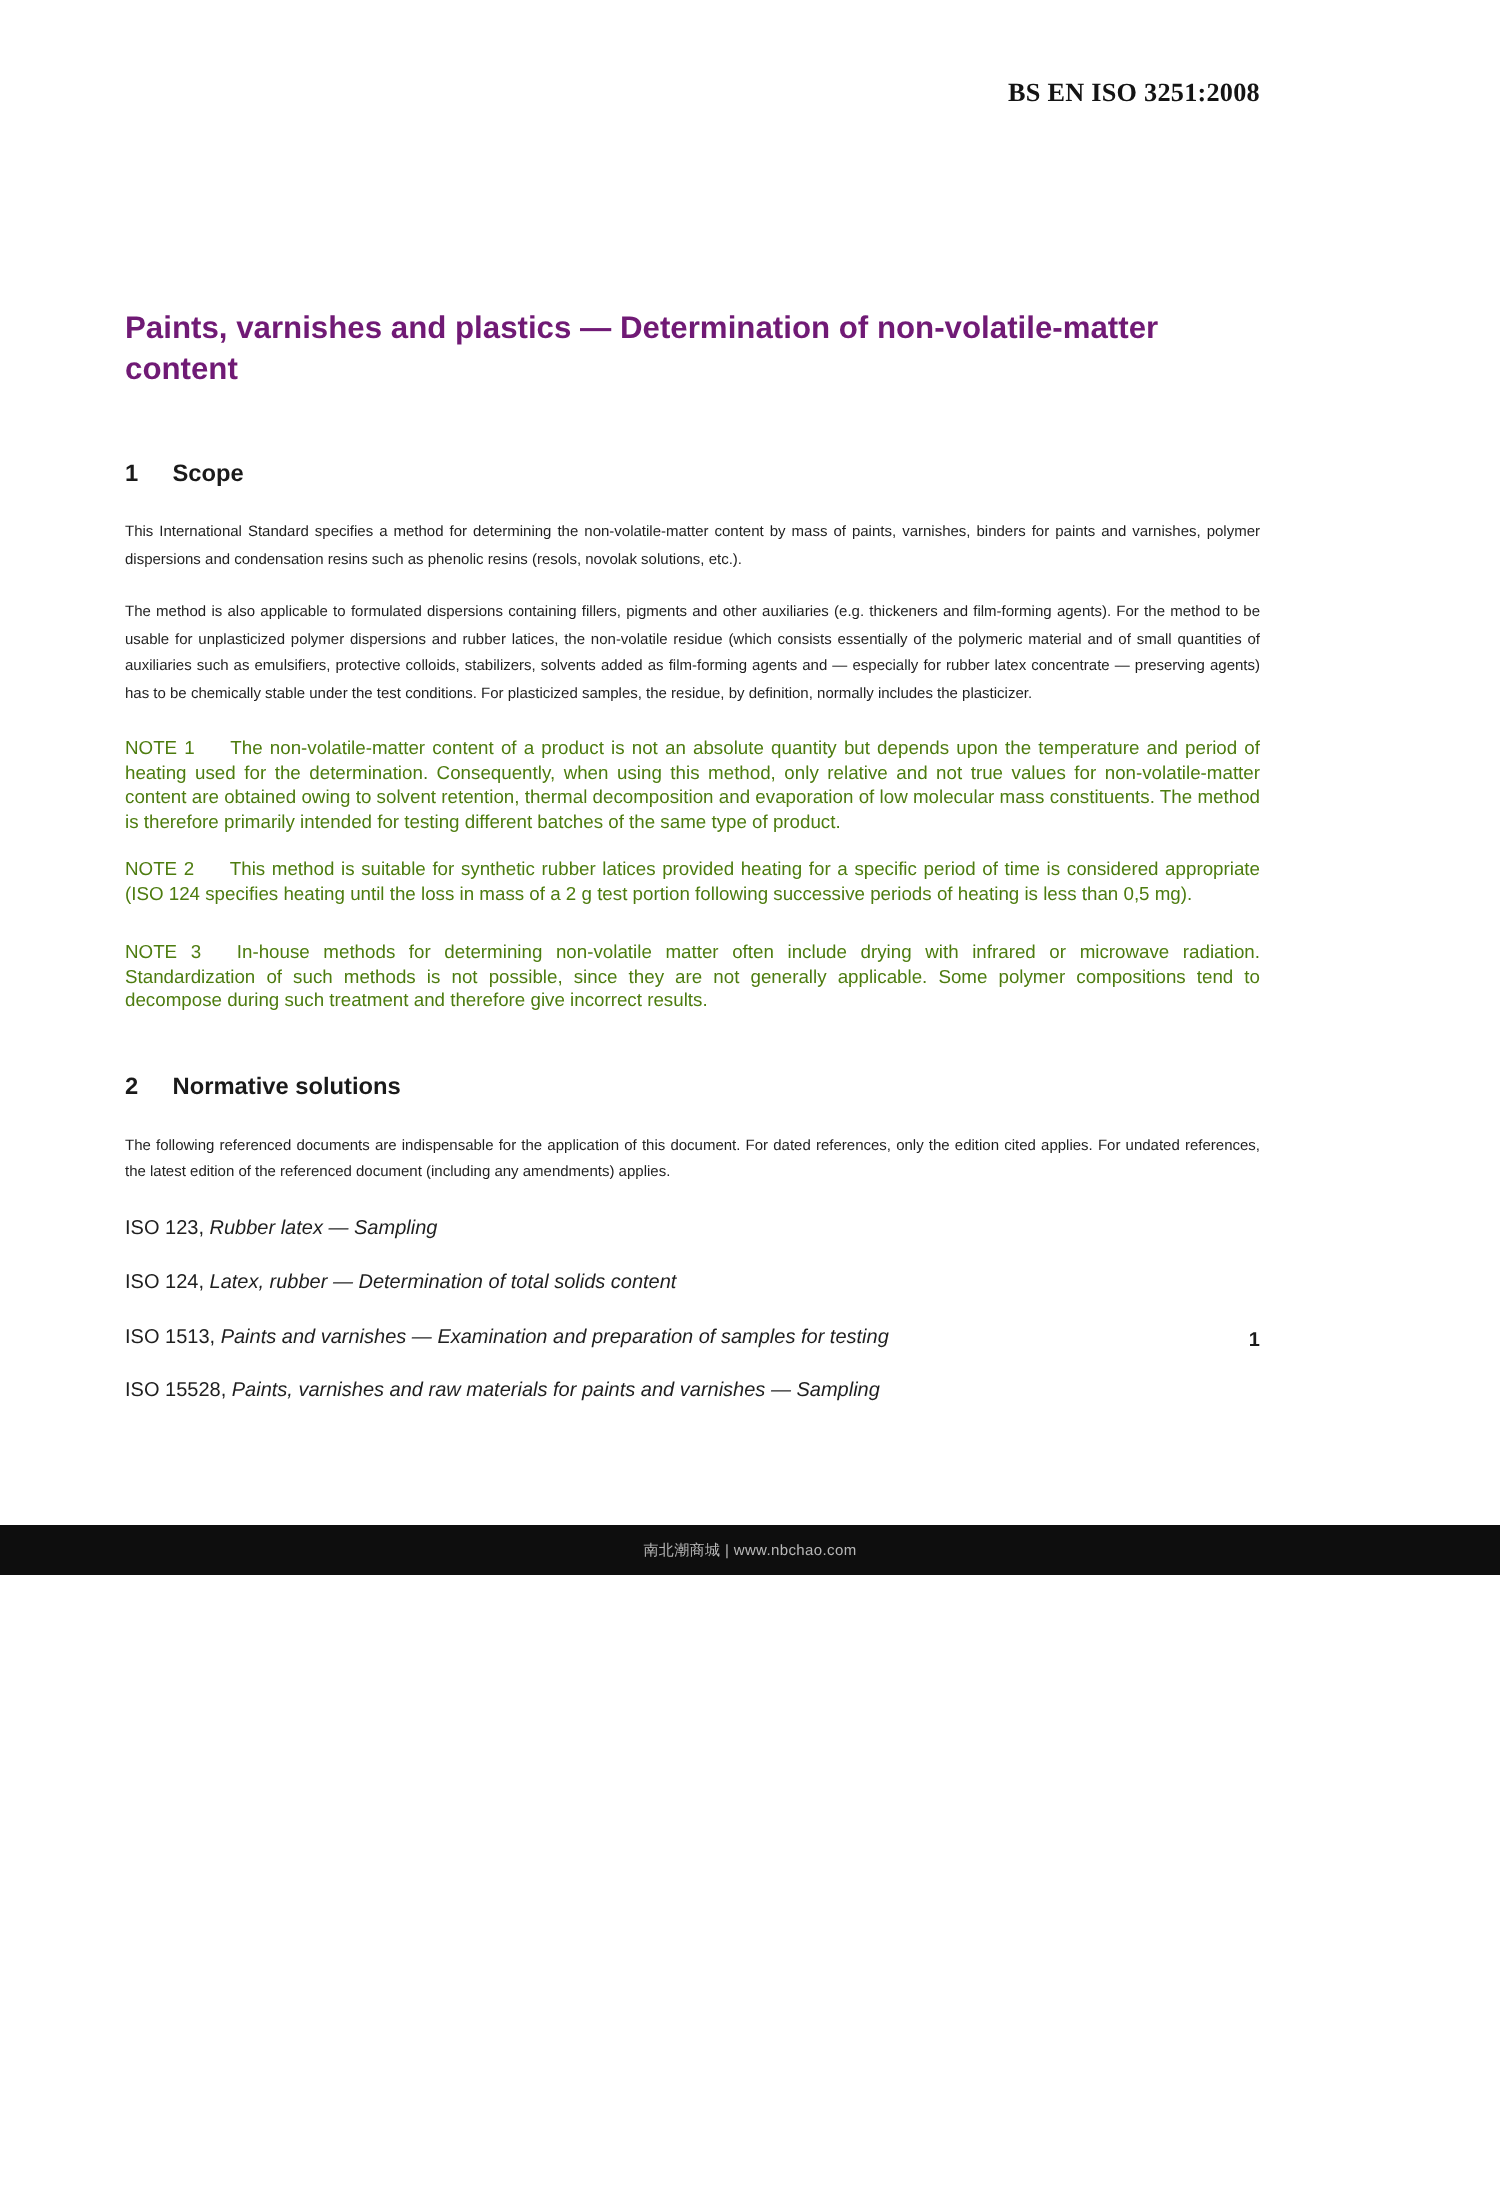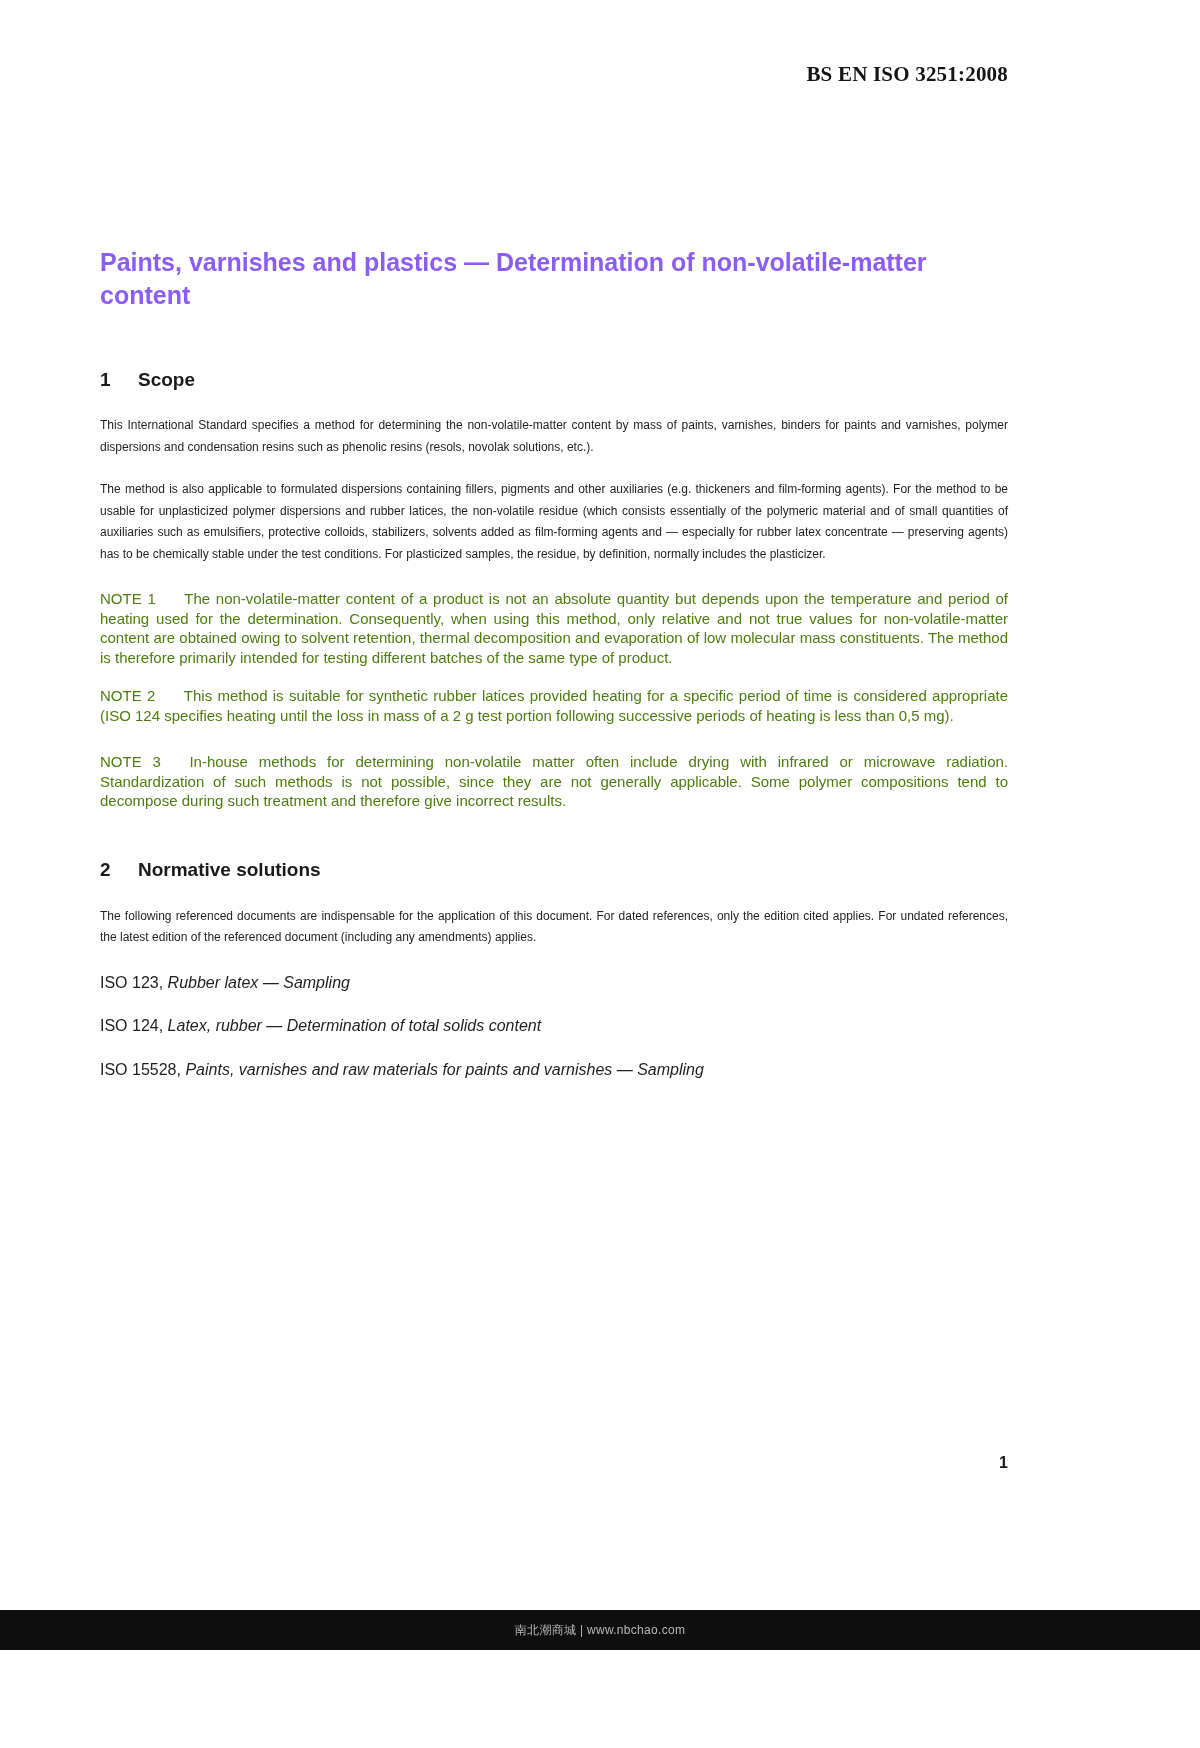--- a/index.html
+++ b/index.html
@@ -3,21 +3,21 @@
 <meta charset="utf-8">
 <style>
   html, body {
     margin: 0;
     padding: 0;
     background: #ffffff;
   }
   .page {
     position: relative;
     width: 1200px;
-    height: 1650px;
+    height: 1260px;
     background: #ffffff;
     font-family: "Liberation Sans", sans-serif;
     color: #1f1f1f;
     overflow: hidden;
   }
   .doc-header {
     position: absolute;
     top: 62px;
     left: 100px;
     width: 908px;
@@ -37,21 +37,21 @@
     width: 908px;
     display: flow-root;
   }
   h1, h2, p { margin: 0; padding: 0; }
 
   .doc-title {
     margin-top: 246px;
     font-size: 25px;
     line-height: 33px;
     font-weight: bold;
-    color: #8b5cf6;
+    color: #701a75;
     text-align: left;
   }
   .section-heading {
     font-size: 19px;
     line-height: 24px;
     font-weight: bold;
     color: #1a1a1a;
   }
   .sec-num {
     display: inline-block;
@@ -143,20 +143,21 @@
 
 
     <h2 class="section-heading sp-norm-h"><span class="sec-num">2</span><span class="sec-title">Normative solutions</span></h2>
 
     <p class="body-para sp-intro">The following referenced documents are indispensable for the application of this document. For dated references, only the edition cited applies. For undated references, the latest edition of the referenced document (including any amendments) applies.</p>
 
     <p class="reference sp-r1"><span class="ref-code">ISO 123,</span> <em class="ref-title">Rubber latex — Sampling</em></p>
 
     <p class="reference sp-r2"><span class="ref-code">ISO 124,</span> <em class="ref-title">Latex, rubber — Determination of total solids content</em></p>
 
+    <p class="reference sp-r3"><span class="ref-code">ISO 1513,</span> <em class="ref-title">Paints and varnishes — Examination and preparation of samples for testing</em></p>
 
 
     <p class="reference sp-r5"><span class="ref-code">ISO 15528,</span> <em class="ref-title">Paints, varnishes and raw materials for paints and varnishes — Sampling</em></p>
 
   </div>
 
   <div class="page-number">1</div>
 
   <div class="footer-bar">
     <span class="footer-text">南北潮商城 | www.nbchao.com</span>

